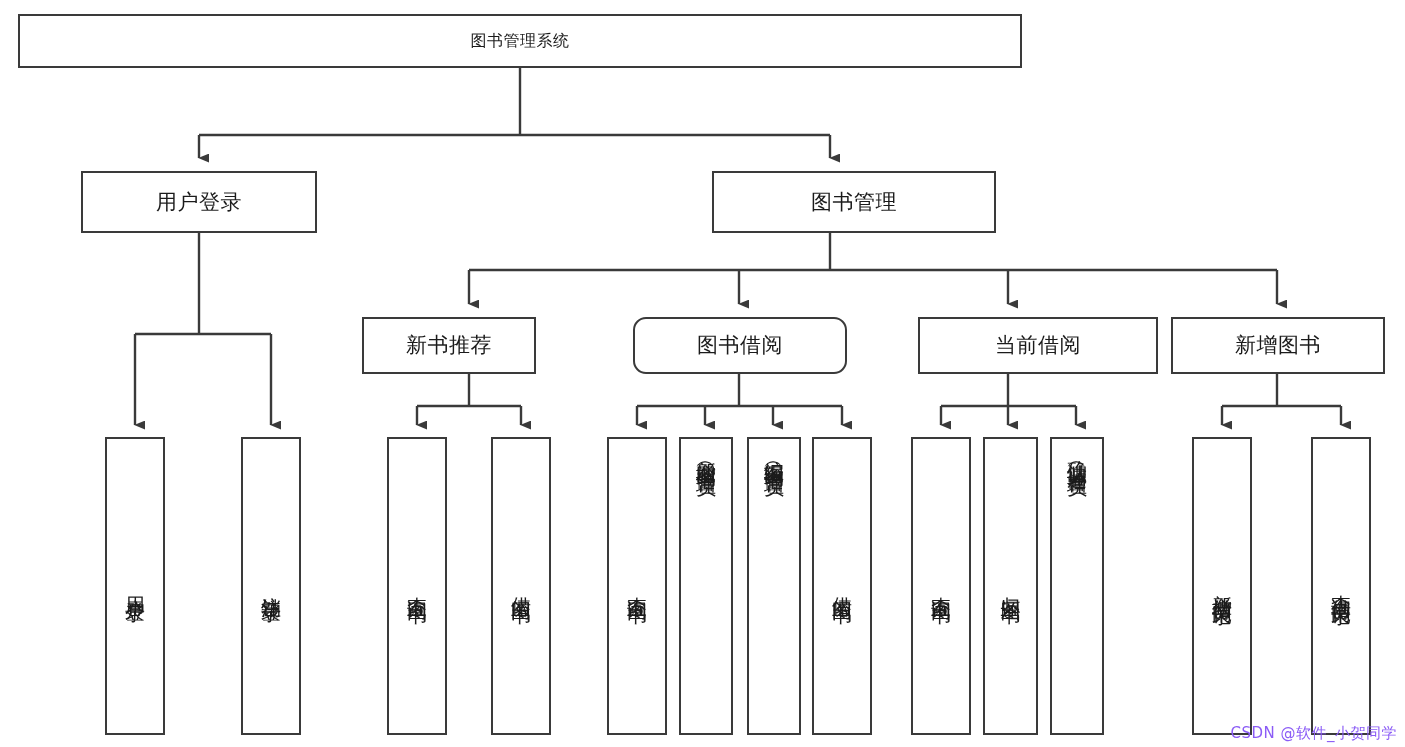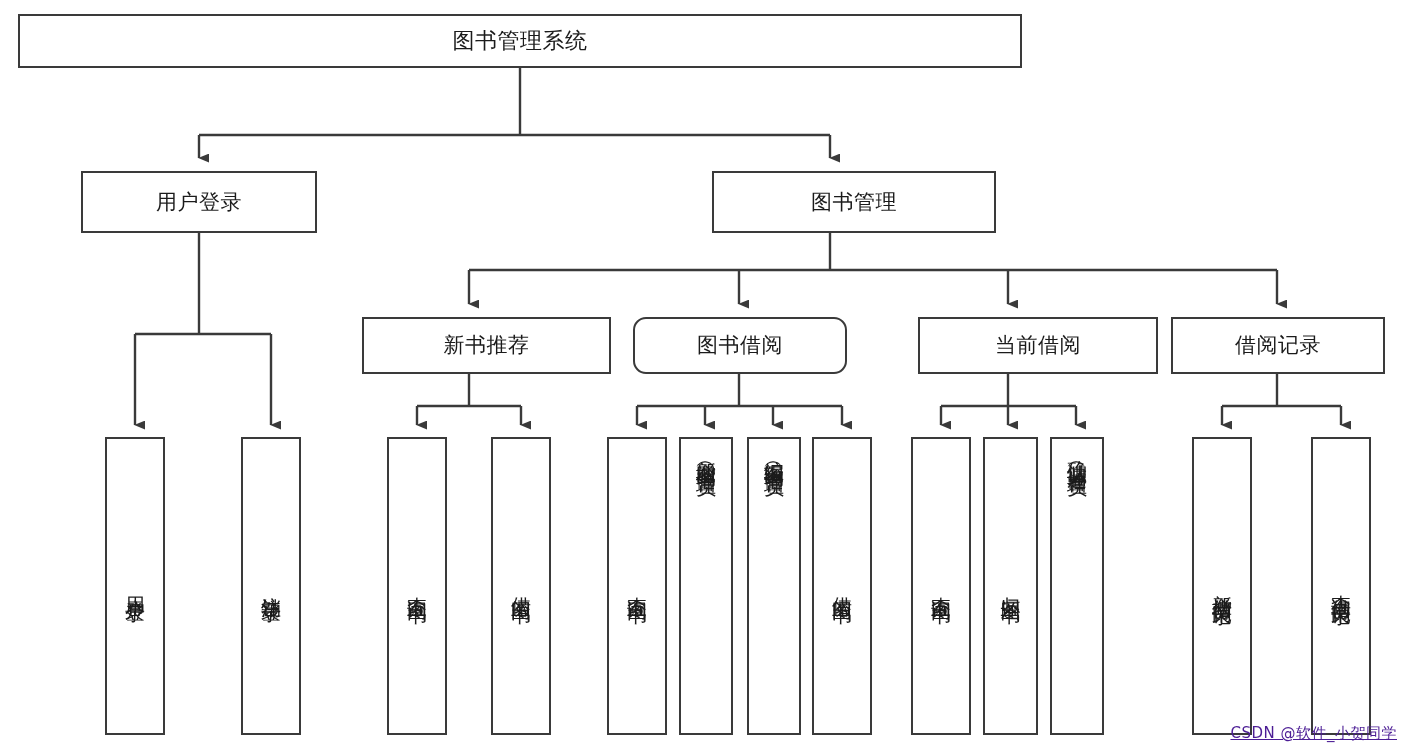--- a/index.html
+++ b/index.html
@@ -40,21 +40,21 @@
     text-align: center;
     line-height: 1.18;
   }
   
   .node.horiz .label {
     writing-mode: horizontal-tb;
     font-size: 21px;
     letter-spacing: 0.5px;
   }
   .node.root .label {
-    font-size: 22px;
+    font-size: 16px;
   }
   
   .node.vert {
     align-items: flex-start;
     justify-content: center;
     padding-top: 6px;
   }
   .node.vert .label {
     writing-mode: vertical-rl;
     text-orientation: upright;
@@ -66,25 +66,24 @@
   .node.vert.centered {
     align-items: center;
     padding-top: 0;
   }
   
   #watermark {
     position: absolute;
     right: 8px;
     bottom: 4px;
     font-size: 15px;
-    color: #4c1d95;
+    color: #8b5cf6;
     letter-spacing: 0.5px;
     white-space: nowrap;
     pointer-events: none;
-    text-decoration: underline;
   }
 </style>
 </head>
 <body>
 
 <div id="canvas">
 
   <svg id="diagram-svg" viewBox="0 0 1405 747" xmlns="http://www.w3.org/2000/svg">
     <defs>
       <marker id="arrowhead" markerWidth="9" markerHeight="11" refX="4.5" refY="10.2" orient="auto" markerUnits="userSpaceOnUse">
@@ -141,31 +140,31 @@
     <span class="label">图书管理系统</span>
   </div>
 
   <div class="node horiz" style="left:81px; top:171px; width:236px; height:62px;">
     <span class="label">用户登录</span>
   </div>
   <div class="node horiz" style="left:712px; top:171px; width:284px; height:62px;">
     <span class="label">图书管理</span>
   </div>
 
-  <div class="node horiz" style="left:362px; top:317px; width:249px; height:57px;">
+  <div class="node horiz" style="left:362px; top:317px; width:174px; height:57px;">
     <span class="label">新书推荐</span>
   </div>
   <div class="node horiz" style="left:633px; top:317px; width:214px; height:57px;border-radius:13px;">
     <span class="label">图书借阅</span>
   </div>
   <div class="node horiz" style="left:902px; top:317px; width:240px; height:57px;margin-left:16px;">
     <span class="label">当前借阅</span>
   </div>
   <div class="node horiz" style="left:1171px; top:317px; width:214px; height:57px;">
-    <span class="label">借阅记录</span>
+    <span class="label">新增图书</span>
   </div>
 
   <div class="node vert centered" style="left:105px; top:437px; width:60px; height:298px;">
     <span class="label">用户登录</span>
   </div>
   <div class="node vert centered" style="left:241px; top:437px; width:60px; height:298px;">
     <span class="label">注销登录</span>
   </div>
 
   <div class="node vert centered" style="left:387px; top:437px; width:60px; height:298px;">

